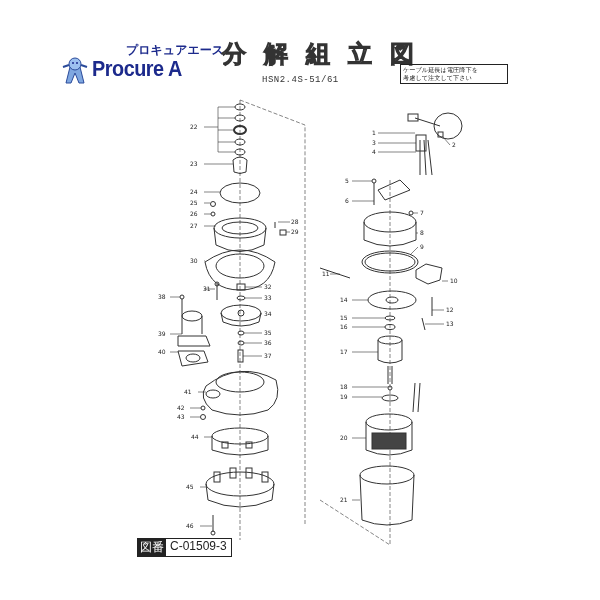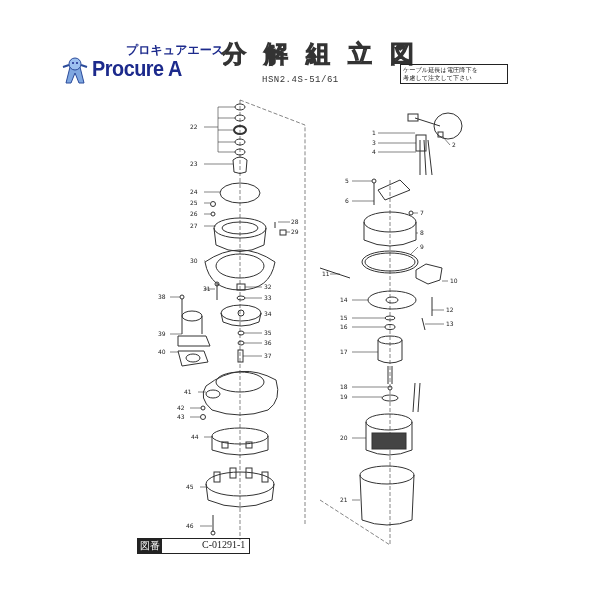--- a/index.html
+++ b/index.html
@@ -6,21 +6,21 @@
   body { width:600px; height:600px; position:relative; overflow:hidden; font-family:"DejaVu Sans", sans-serif; }
   .logo { position:absolute; left:62px; left:60px; top:52px; height:34px; display:flex; align-items:center;justify-content:center; }
   .logo-mascot { width:30px; height:32px; }
   .logo-text { font-family:"Liberation Sans", sans-serif; font-weight:bold; font-size:22px; color:#1c2a8c; letter-spacing:-0.5px; margin-left:2px; transform:scaleX(0.9); transform-origin:left center; }
   .logo-kana { position:absolute; left:126px; top:42px; font-size:12px; color:#1c2a8c; font-weight:bold; }
   .title { position:absolute; left:222px; top:38px; font-family:Liberation Sans, sans-serif; font-size:24px; color:#fff; -webkit-text-stroke:1px #333; letter-spacing:18px; font-weight:bold; }
   .model { position:absolute; left:262px; top:75px; font-family:Liberation Mono, monospace; font-size:9px; color:#333; letter-spacing:0.5px; }
   .notice { position:absolute; left:400px; top:64px; width:102px; border:1px solid #222; font-size:6.2px; line-height:8px; padding:1px 2px; color:#222; font-family:"DejaVu Sans", sans-serif; }
   .drawing { position:absolute; left:0; top:0; width:600px; height:600px; }
   .lbl { font-family:"DejaVu Sans", sans-serif; font-size:6px; fill:#222; }
-  .drawno { position:absolute; left:137px; top:538px; display:flex; border:1px solid #222; font-size:10px; font-family:Liberation Serif, serif;gap:36px; }
+  .drawno { position:absolute; left:137px; top:538px; display:flex; border:1px solid #222; font-size:12px; font-family:Liberation Sans, sans-serif; }
   .drawno-k { background:#222; color:#fff; padding:0 2px; }
   .drawno-v { padding:0 4px; color:#222; }
 </style>
 </head>
 <body>
 
 <div class="logo">
   <svg class="logo-mascot" viewBox="0 0 30 32">
     <path d="M6 30 L11 10 Q15 3 19 10 L24 30 L19 30 L15 20 L11 30 Z" fill="#7fa7e0" stroke="#2a4a9a" stroke-width="1"></path>
     <circle cx="15" cy="11" r="6" fill="#9cc0ef" stroke="#2a4a9a" stroke-width="1"></circle>
@@ -260,14 +260,14 @@
       <text x="340" y="354">17</text>
       <text x="340" y="389">18</text>
     <text x="340" y="399">19</text>
       <text x="340" y="440">20</text>
       <text x="340" y="502">21</text>
   </g>
 </svg>
 
 <div class="drawno">
   <span class="drawno-k">図番</span>
-  <span class="drawno-v">C-01291-1</span>
+  <span class="drawno-v">C-01509-3</span>
 </div>
 
 </body></html>

